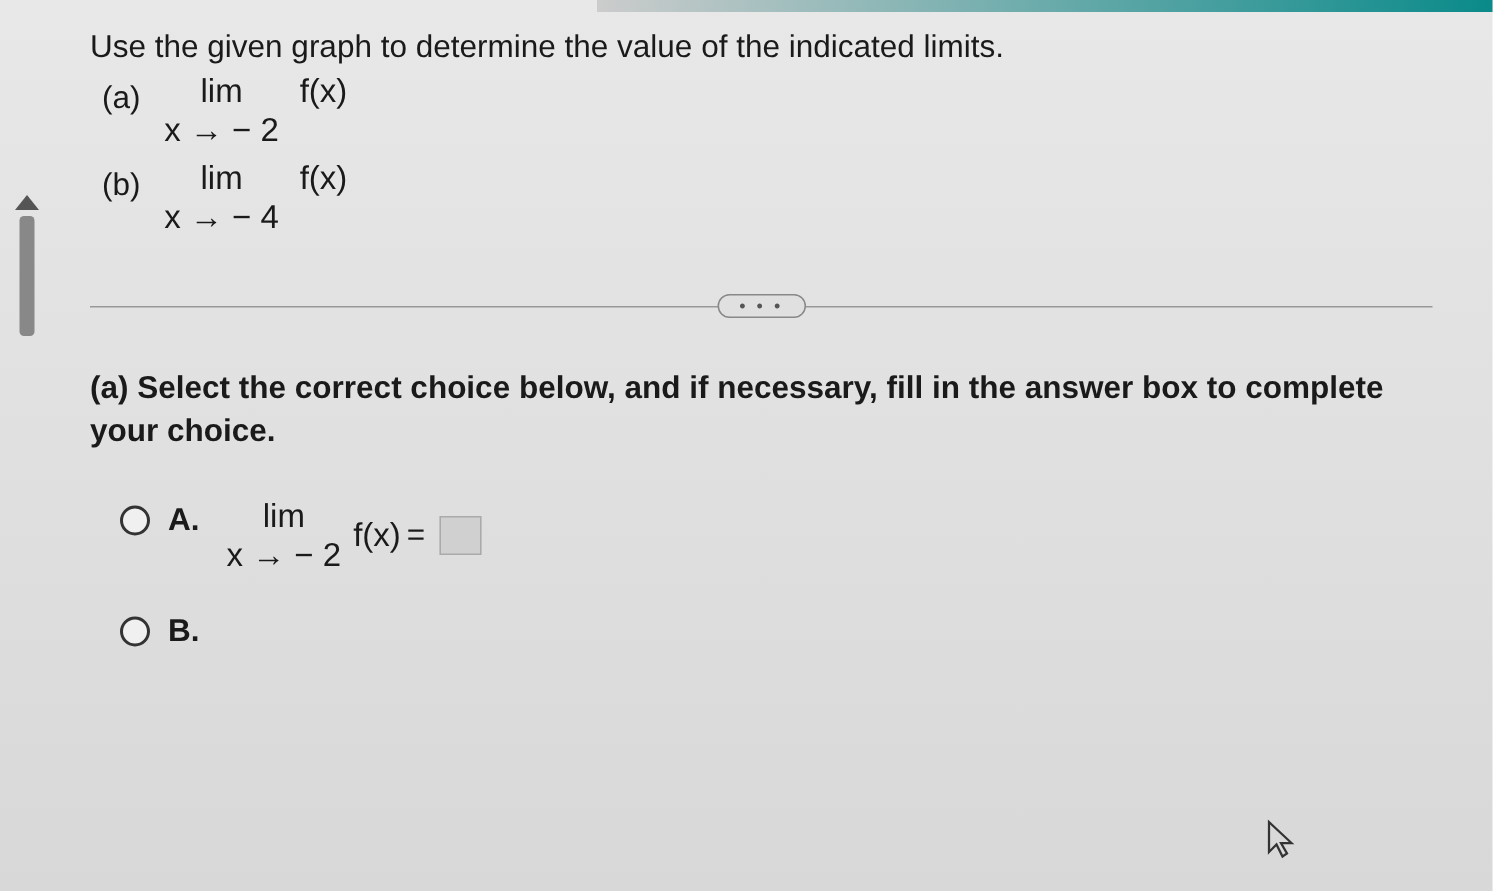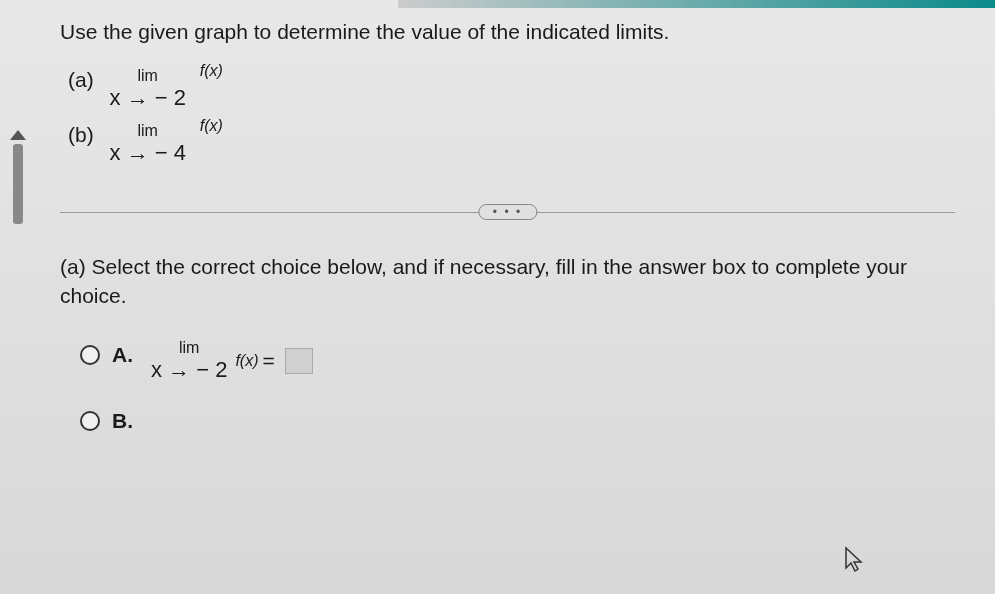--- a/index.html
+++ b/index.html
@@ -23,54 +23,53 @@
       height: 8px;
       background: linear-gradient(to right, #ccc, #0a8a8a);
     }
     .content {
       padding: 20px 40px 20px 60px;
       color: #222;
       position: relative;
     }
     .question-prompt {
       font-size: 21px;
-      margin-bottom: 18px;
+      margin-bottom: 4px;
       color: #1a1a1a;
     }
     .limit-item {
       font-size: 21px;
       margin-bottom: 6px;
       margin-left: 8px;
       color: #1a1a1a;
     }
     .limit-label {
       display: inline-block;
       vertical-align: top;
       margin-right: 10px;
       padding-top: 6px;
     }
     .lim-word {
-      font-size: 16px;
+      font-size: 22px;
     }
     .limit-sub {
       font-size: 22px;
       display: block;
       text-align: center;
     }
     .limit-stack {
       display: inline-flex;
       flex-direction: column;
       align-items: center;
       margin-right: 8px;
     }
     .fx {
-      font-size: 16px;
+      font-size: 22px;
       display: inline-block;
       vertical-align: top;
-      font-style: italic;
     }
     .scroll-indicator {
       position: absolute;
       left: 10px;
       top: 130px;
       display: flex;
       flex-direction: column;
       align-items: center;
     }
     .scroll-arrow {
@@ -111,20 +110,21 @@
       padding: 0px 14px;
       font-size: 12px;
       color: #555;
       letter-spacing: 2px;
     }
     .instruction {
       font-size: 21px;
       margin-bottom: 28px;
       line-height: 1.4;
       color: #1a1a1a;
+      font-weight: bold;
     }
     .choice-row {
       display: flex;
       align-items: flex-start;
       margin-bottom: 22px;
       margin-left: 20px;
     }
     .radio-circle {
       width: 20px;
       height: 20px;

